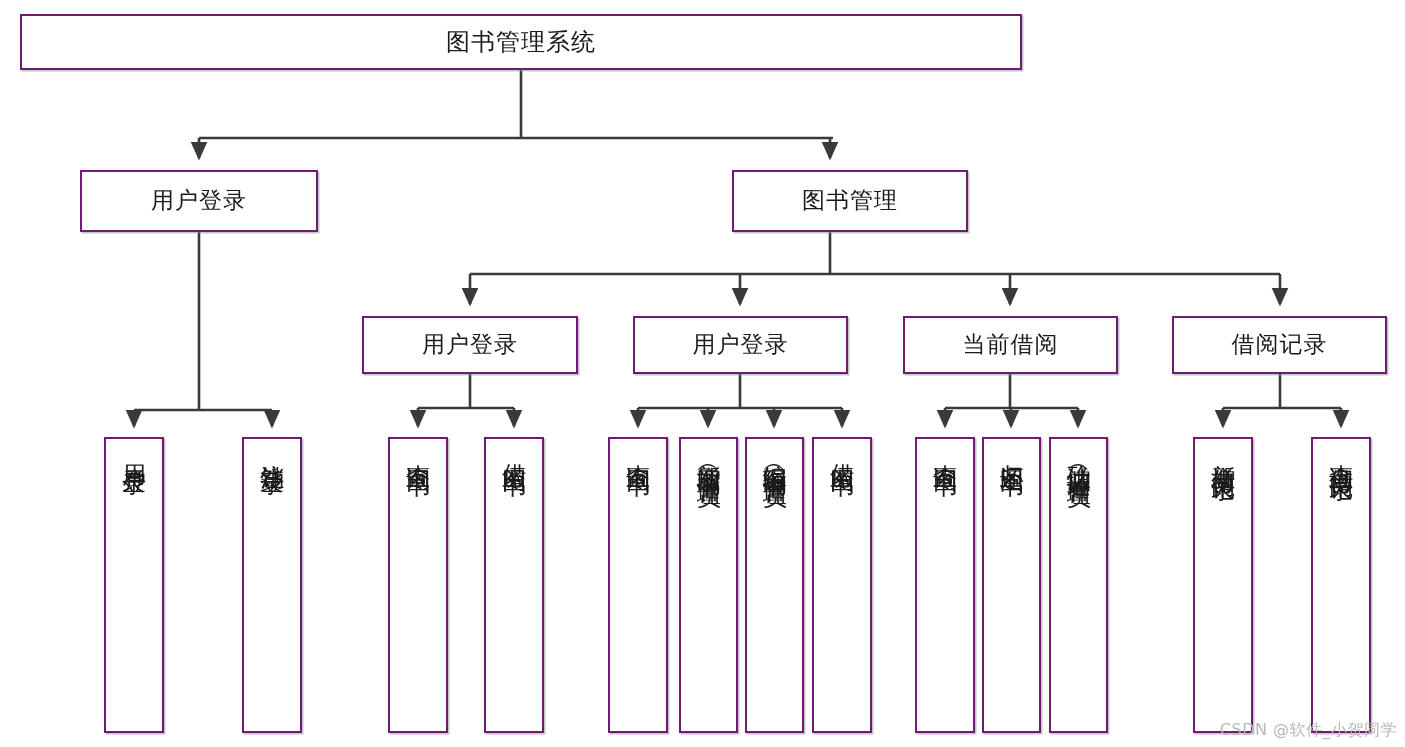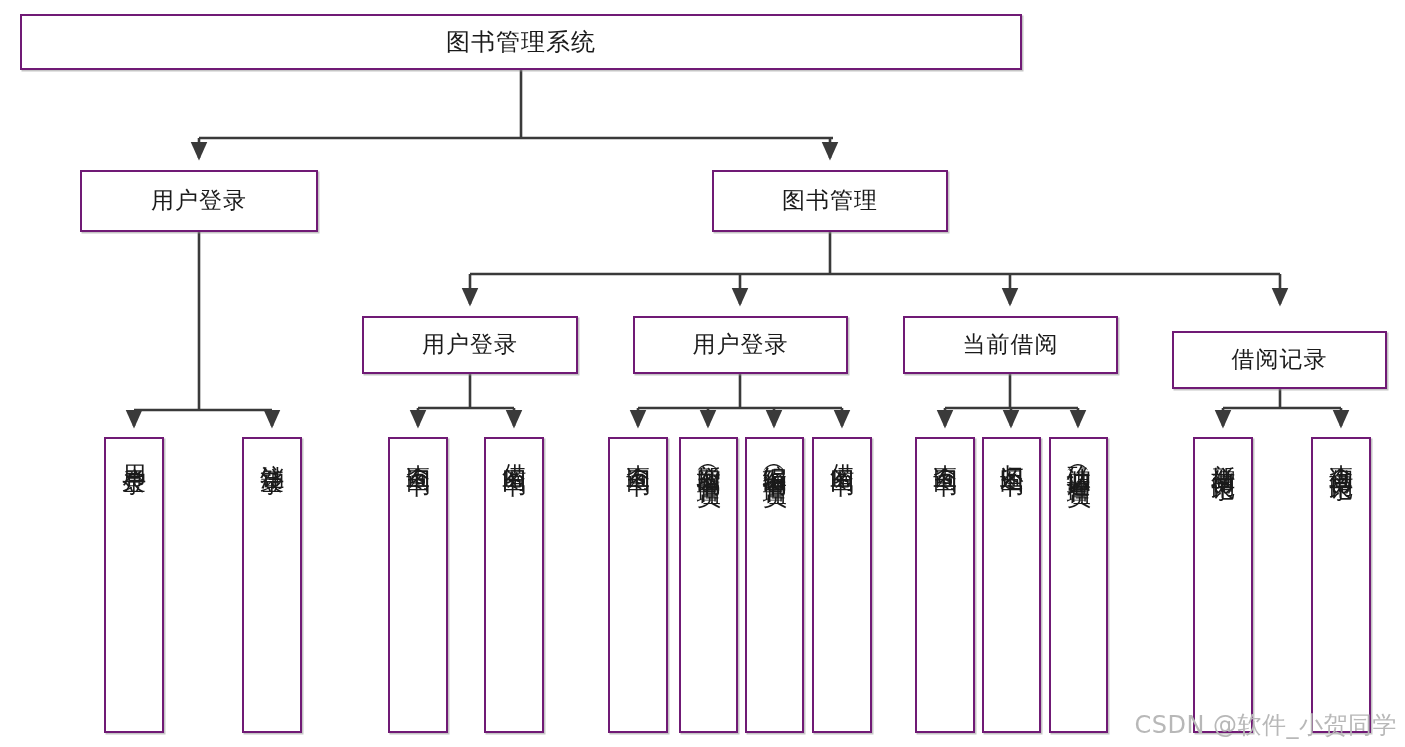--- a/index.html
+++ b/index.html
@@ -54,21 +54,21 @@
     left: 0;
     top: 0;
     width: 1405px;
     height: 747px;
     pointer-events: none;
   }
   .watermark {
     position: absolute;
     right: 8px;
     bottom: 6px;
-    font-size: 24px;
+    font-size: 16px;
     color: #b8b8b8;
     letter-spacing: 0.5px;
     white-space: nowrap;
   }
 </style>
 </head>
 <body>
 
 <div id="canvas">
 
@@ -122,34 +122,34 @@
     </g>
   </svg>
 
   <div class="node h root" style="left:20px; top:14px; width:1002px; height:56px;">
     <span>图书管理系统</span>
   </div>
 
   <div class="node h" style="left:80px; top:170px; width:238px; height:62px;">
     <span>用户登录</span>
   </div>
-  <div class="node h" style="left:712px; top:170px; width:236px; height:62px;">
+  <div class="node h" style="left:732px; top:170px; width:236px; height:62px;">
     <span>图书管理</span>
   </div>
 
   <div class="node h" style="left:362px; top:316px; width:216px; height:58px;">
     <span>用户登录</span>
   </div>
   <div class="node h" style="left:633px; top:316px; width:215px; height:58px;">
     <span>用户登录</span>
   </div>
   <div class="node h" style="left:903px; top:316px; width:215px; height:58px;">
     <span>当前借阅</span>
   </div>
-  <div class="node h" style="left:1172px; top:316px; width:215px; height:58px;margin-top:15px;">
+  <div class="node h" style="left:1172px; top:316px; width:215px; height:58px;">
     <span>借阅记录</span>
   </div>
 
   <div class="node v" style="left:104px; top:437px; width:60px; height:296px;">
     <span class="vtext">用户登录</span>
   </div>
   <div class="node v" style="left:242px; top:437px; width:60px; height:296px;">
     <span class="vtext">注销登录</span>
   </div>
 

